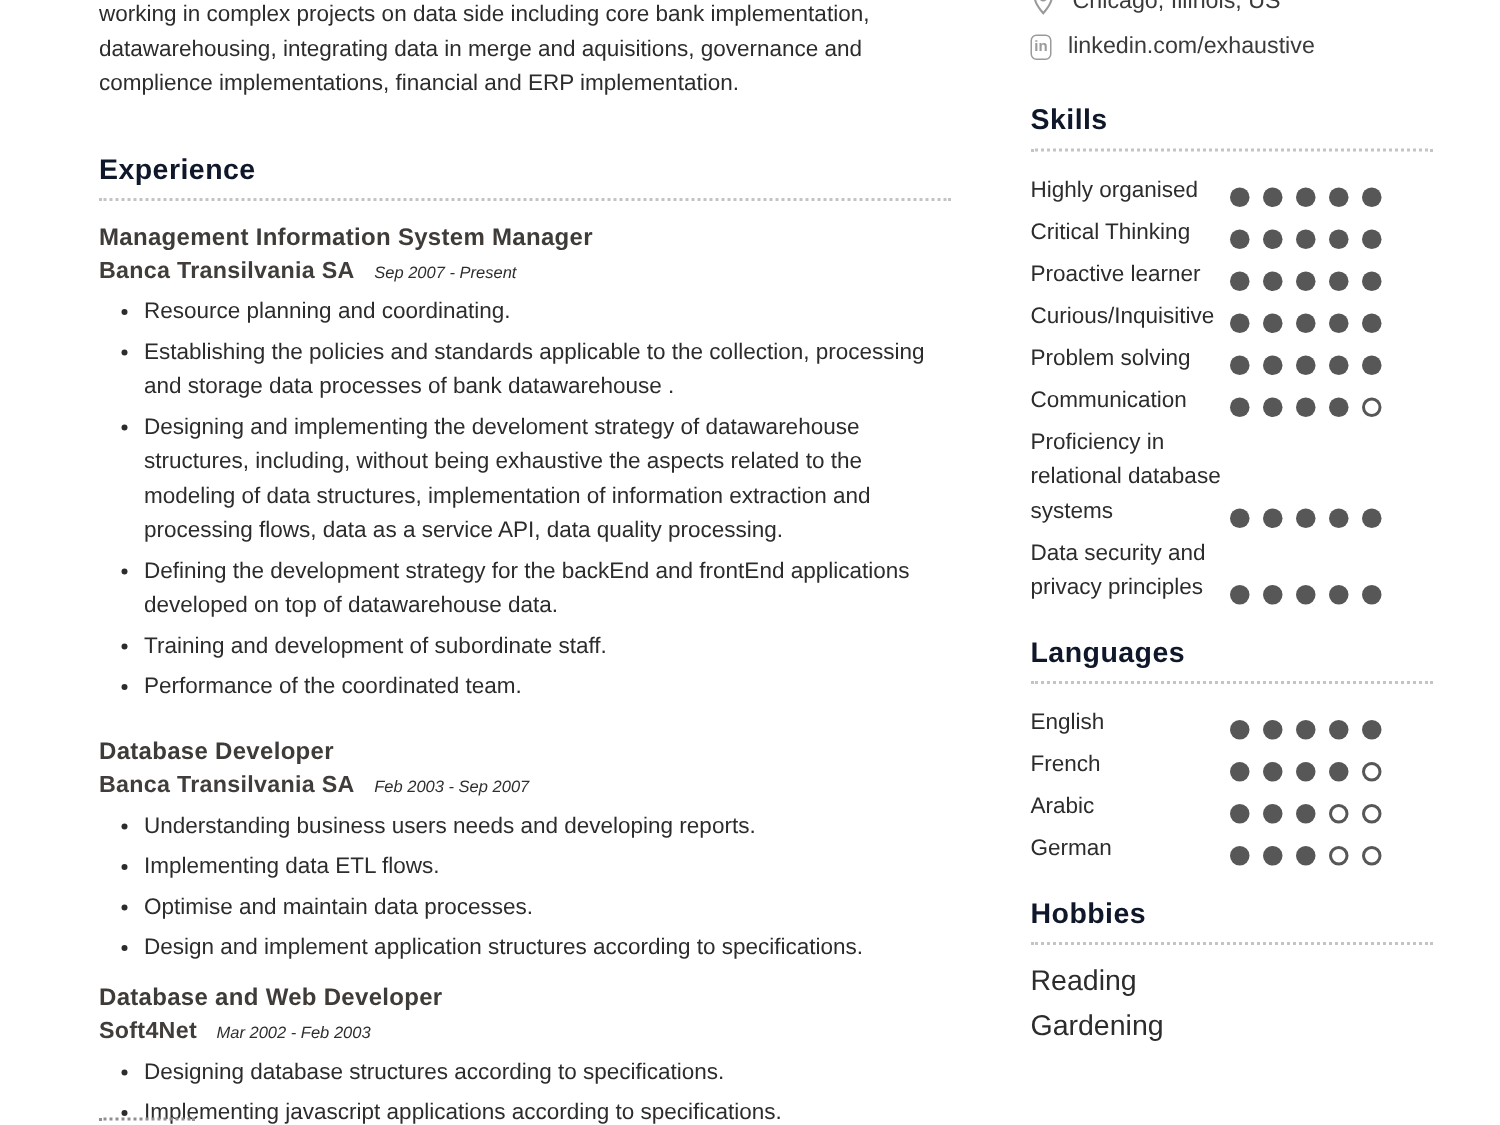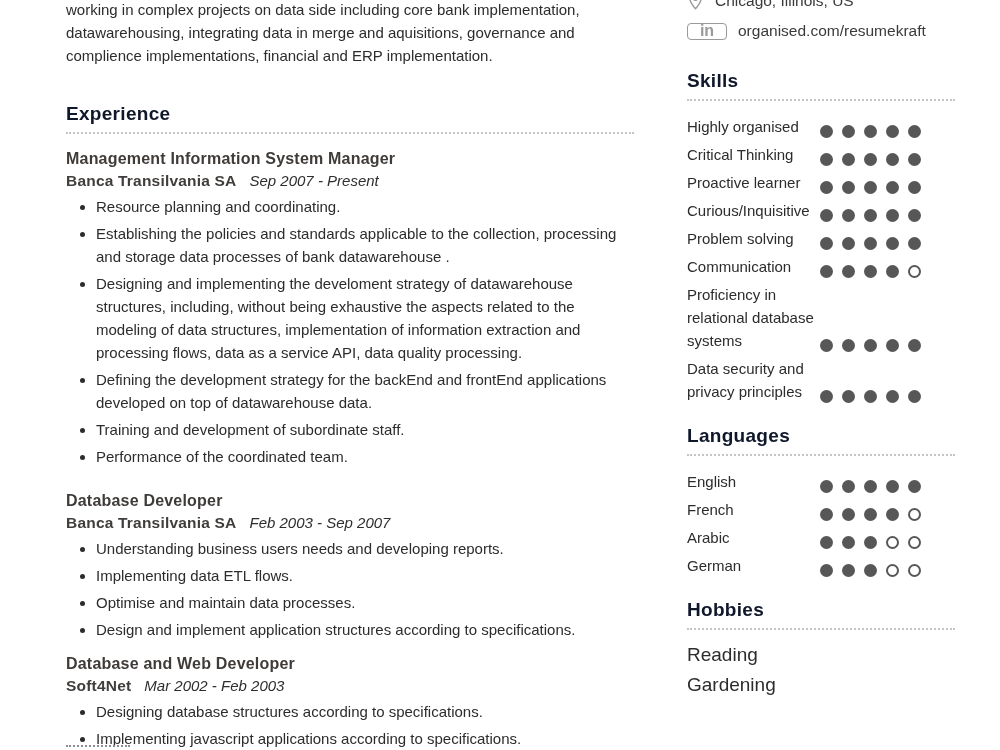--- a/index.html
+++ b/index.html
@@ -19,34 +19,34 @@
   .right-col .section-heading{margin-top:27px;}
   .right-col .section-heading.languages{margin-top:22px;}
   .right-col .section-heading.hobbies{margin-top:22px;}
 
   .job{margin-top:14px;}
   .job + .job{margin-top:22px;}
   .job:last-child{margin-top:12px;}
   .job-title{font-size:16px;font-weight:700;color:#3f3b39;line-height:22px;letter-spacing:.2px;}
   .job-meta{line-height:22px;font-size:15.5px;}
   .job-meta .company{font-weight:700;color:#413d3b;letter-spacing:.2px;}
-  .job-meta .dates{font-style:italic;color:#2e2e2e;margin-left:13px;font-size:15px;}
+  .job-meta .dates{font-style:italic;color:#2e2e2e;margin-left:13px;font-size:11px;}
   ul.bullets{margin:3px 0 0 0;padding-left:30px;}
   ul.bullets li{font-size:15px;line-height:23px;margin-bottom:4px;color:#2c2c2c;}
 
   .contact-row{display:flex;align-items:center;height:24px;gap:11px;}
   .contact-row.location{margin-top:-11px;}
   .contact-row.linkedin{margin-top:6px;}
   .contact-text{font-size:15.5px;color:#3a3a3a;}
   a.contact-text{color:#3a3a3a;text-decoration:none;}
   .icon-pin svg{display:block;}
   .icon-linkedin{
-    width:40px;height:17px;border:1.5px solid #9a9a9a;border-radius:4px;
+    width:14px;height:17px;border:1.5px solid #9a9a9a;border-radius:4px;
     display:flex;align-items:center;justify-content:center;
-    font-size:16px;font-weight:700;color:#9a9a9a;box-sizing:border-box;
+    font-size:10px;font-weight:700;color:#9a9a9a;box-sizing:border-box;
   }
 
   .rating-row{display:flex;align-items:flex-end;margin-top:5px;}
   .rating-row.first{margin-top:14px;}
   .rating-label{width:133px;flex:0 0 133px;font-size:15px;line-height:23px;color:#2c2c2c;}
   .rating-dots{display:flex;gap:9px;padding-top:5px;}
   .dot{width:13px;height:13px;border-radius:50%;box-sizing:border-box;flex:0 0 13px;}
   .dot.filled{background:#575757;}
   .dot.empty{background:#fff;border:2px solid #575757;}
 
@@ -109,21 +109,21 @@
         <svg width="17" height="20" viewBox="0 0 24 28">
           <path d="M12 2C7.6 2 4 5.6 4 10c0 6 8 15 8 15s8-9 8-15c0-4.4-3.6-8-8-8z" fill="none" stroke="#9a9a9a" stroke-width="2"></path>
           <circle cx="12" cy="10" r="3" fill="none" stroke="#9a9a9a" stroke-width="2"></circle>
         </svg>
       </span>
       <span class="contact-text">Chicago, Illinois, US</span>
     </div>
 
     <div class="contact-row linkedin">
       <span class="icon-linkedin">in</span>
-      <a href="#" class="contact-text">organised.com/resumekraft</a>
+      <a href="#" class="contact-text">linkedin.com/exhaustive</a>
     </div>
 
     <div class="section-heading">Skills</div>
     <div id="skills-list">
         <div class="rating-row first">
           <div class="rating-label">Highly organised</div>
           <div class="rating-dots">
             <span class="dot filled"></span>
             <span class="dot filled"></span>
             <span class="dot filled"></span>

